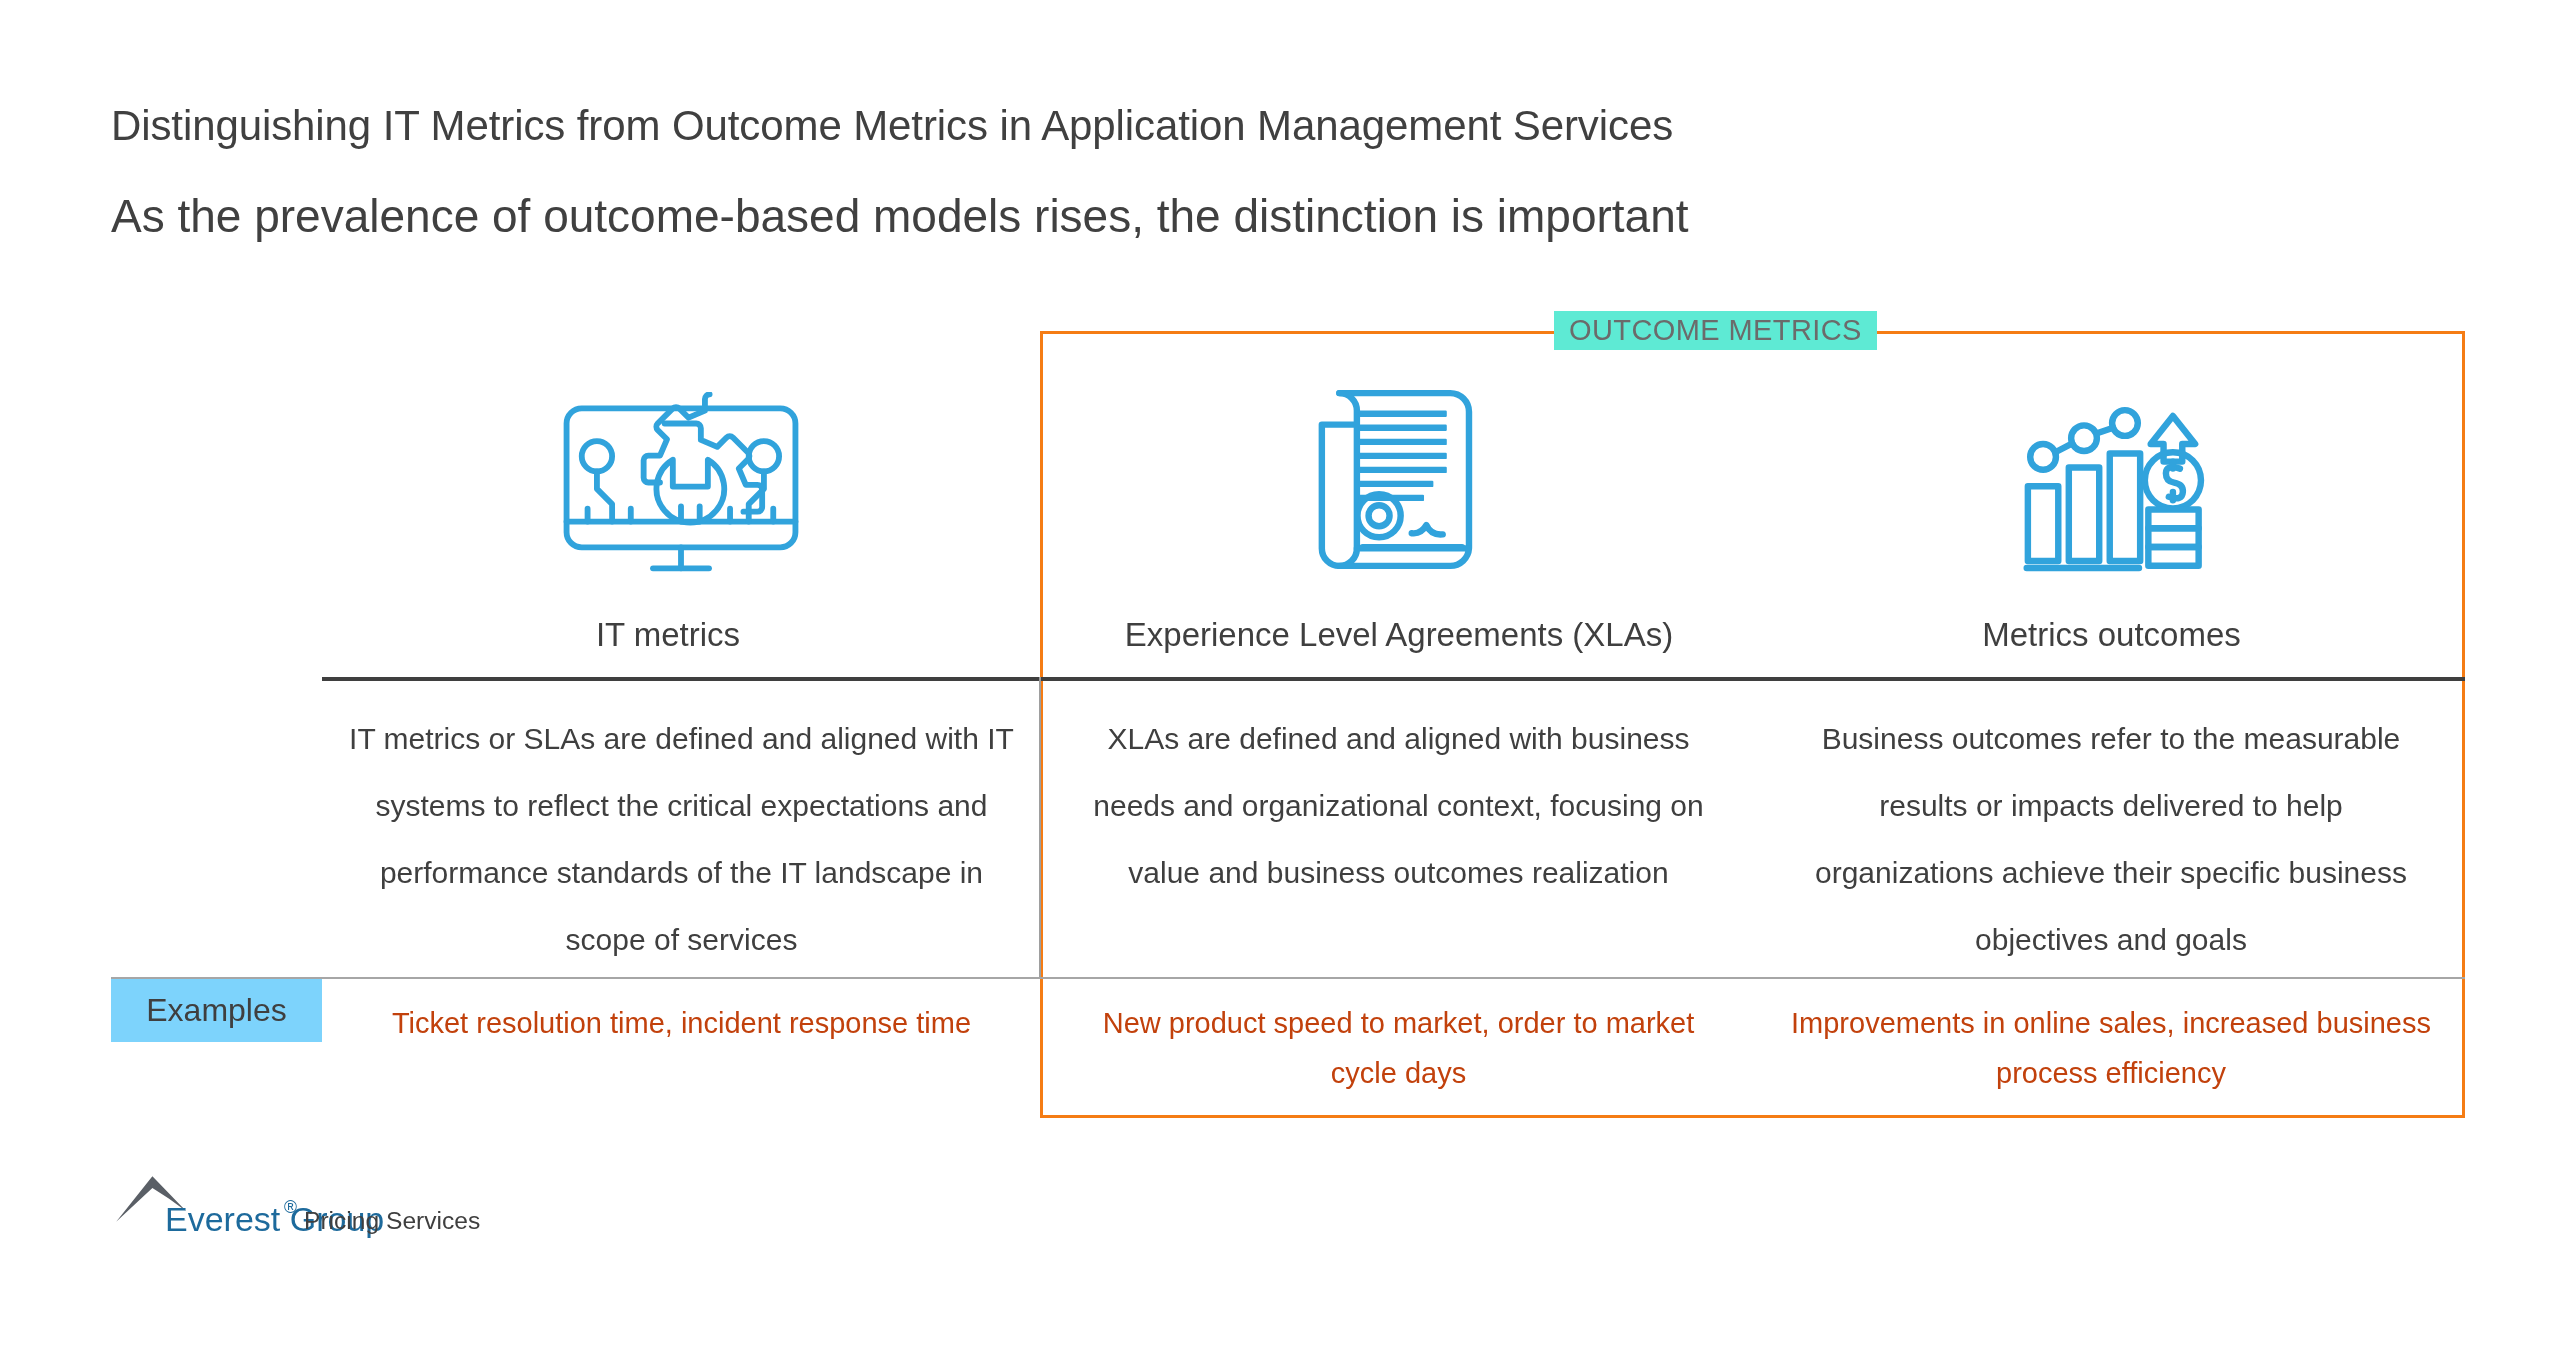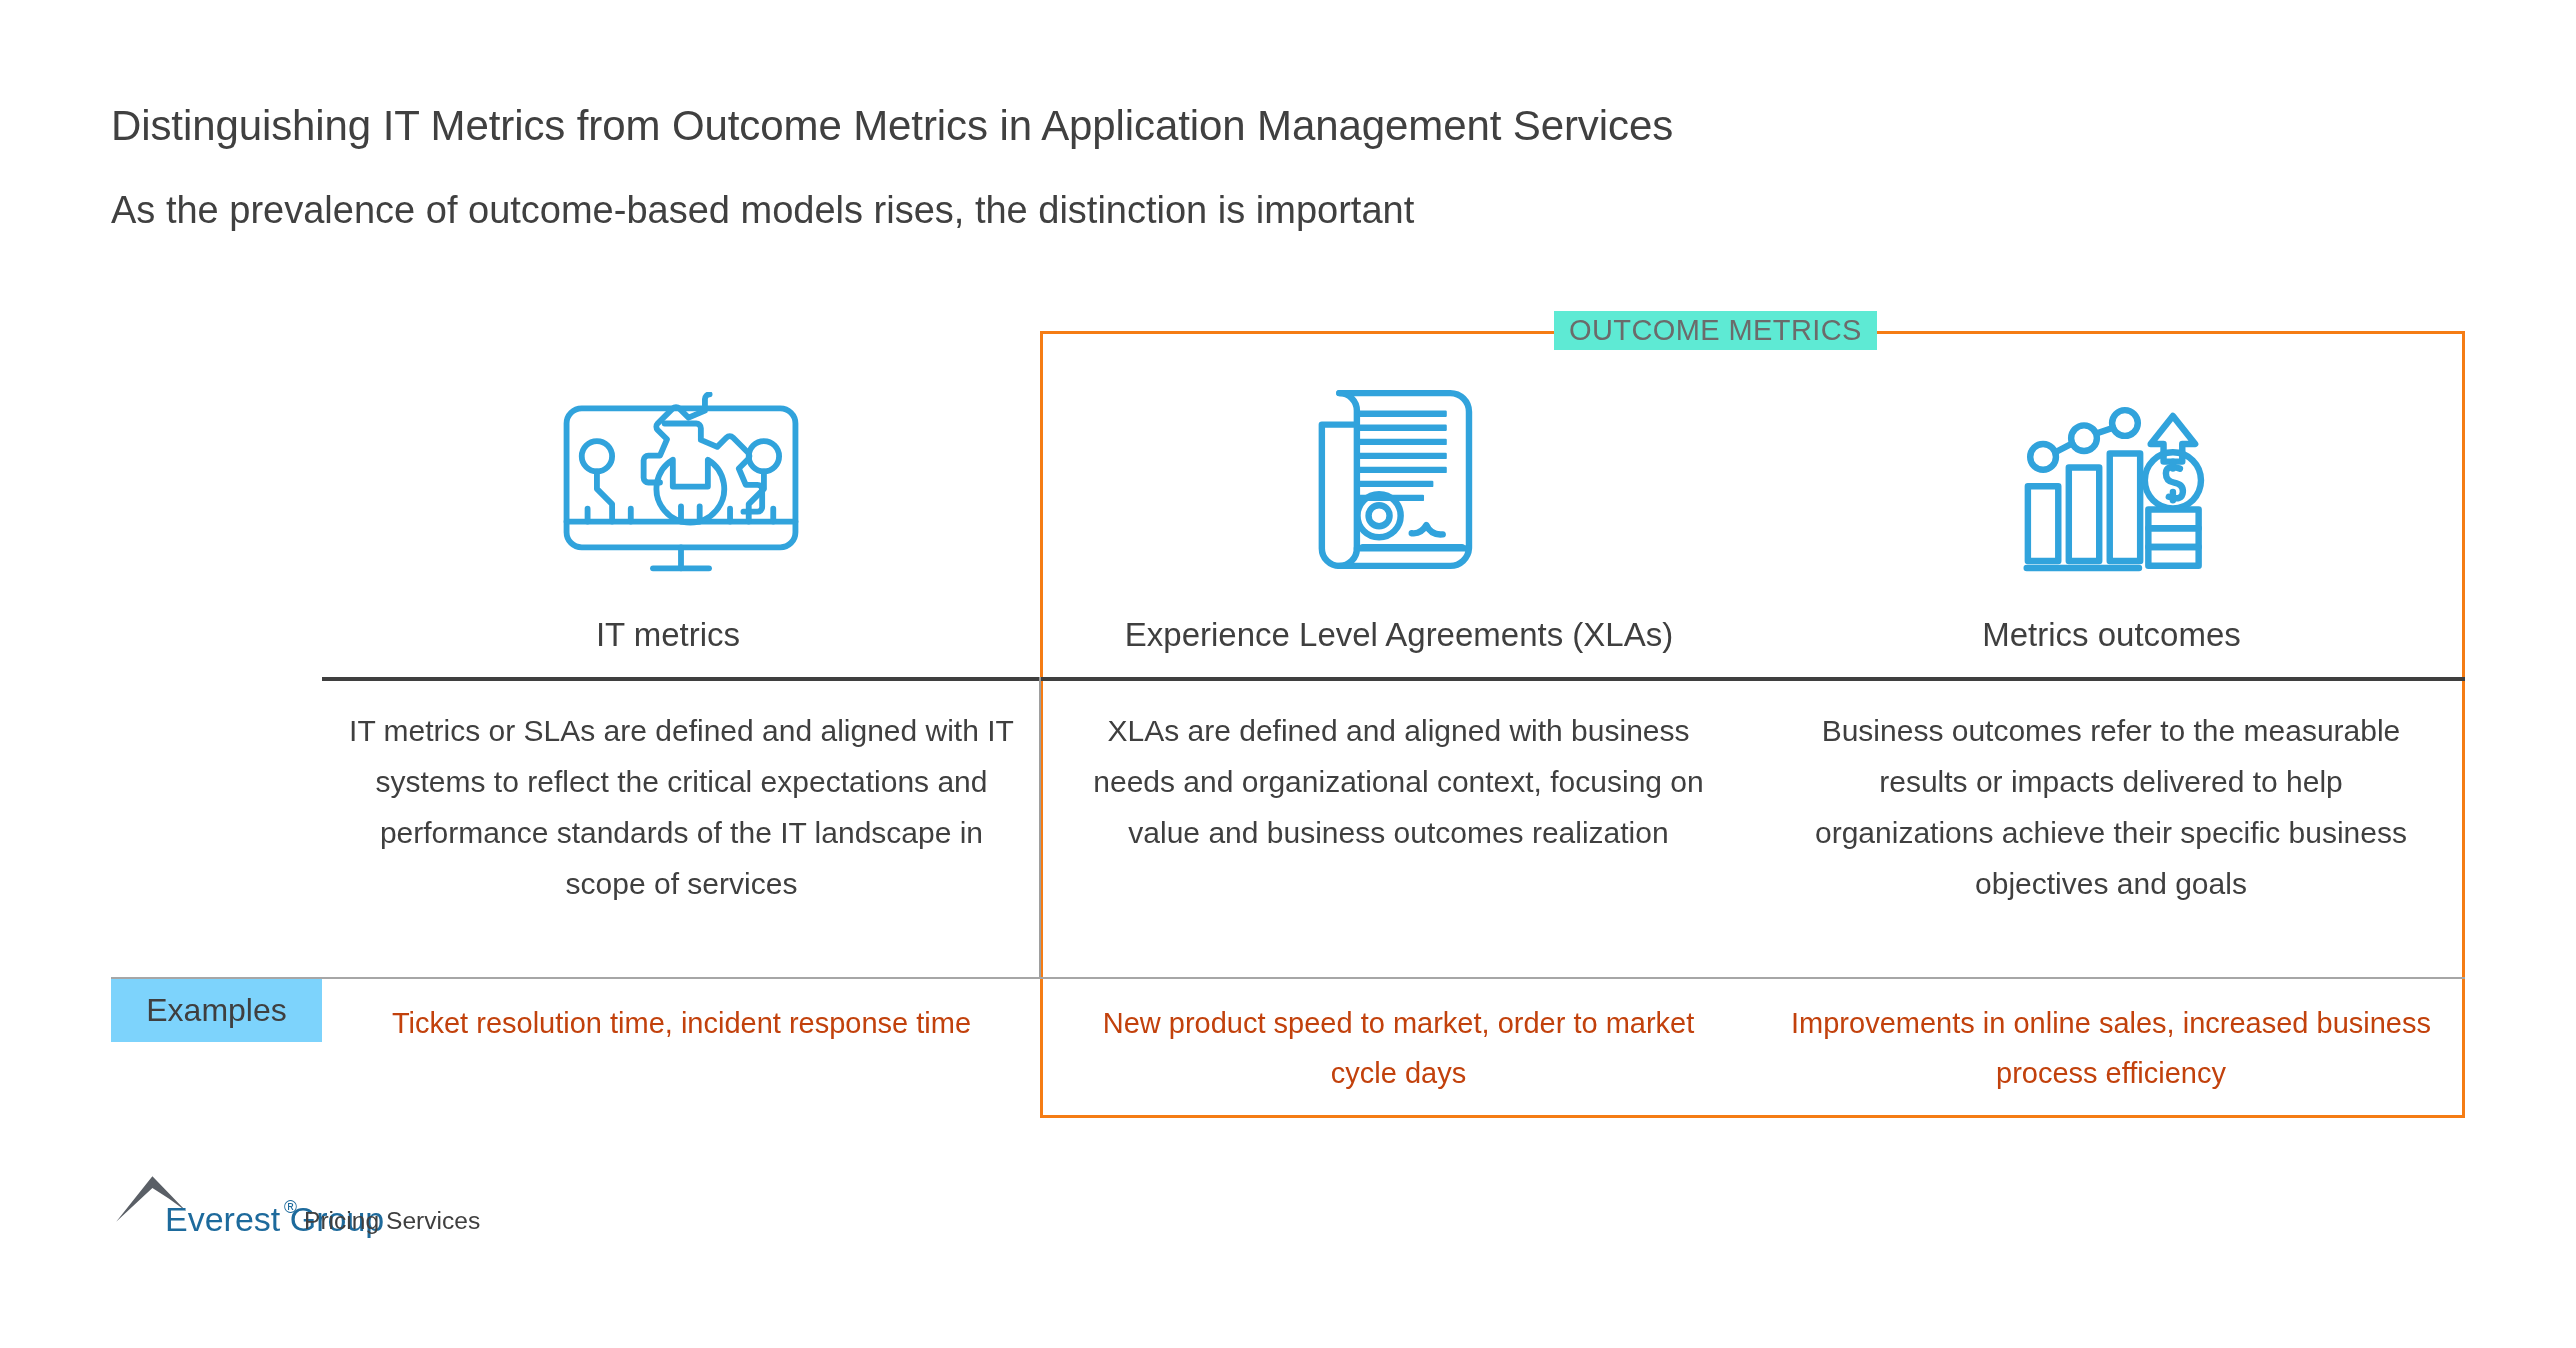--- a/index.html
+++ b/index.html
@@ -24,21 +24,21 @@
     font-size: 42px;
     font-weight: 400;
     color: #404040;
     letter-spacing: -0.1px;
     white-space: nowrap;
   }
   #slide-subtitle {
     position: absolute;
     left: 111px;
     top: 189px;
-    font-size: 38px;
+    font-size: 46px;
     font-weight: 400;
     color: #404040;
     white-space: nowrap;
   }
 
   
   #outcome-frame {
     position: absolute;
     left: 1040px;
     top: 331px;
@@ -112,21 +112,21 @@
     width: 1.8px;
     height: 302px;
     background: #9E9E9E;
   }
 
   
   .desc-cell {
     position: absolute;
     top: 705px;
     font-size: 30px;
-    line-height: 51px;
+    line-height: 67px;
     color: #3F3F3F;
     text-align: center;
   }
   #desc-it   { left: 347px;  width: 669px; }
   #desc-xla  { left: 1071px; width: 655px; }
   #desc-biz  { left: 1797px; width: 628px; }
 
   
   #examples-label {
     position: absolute;

